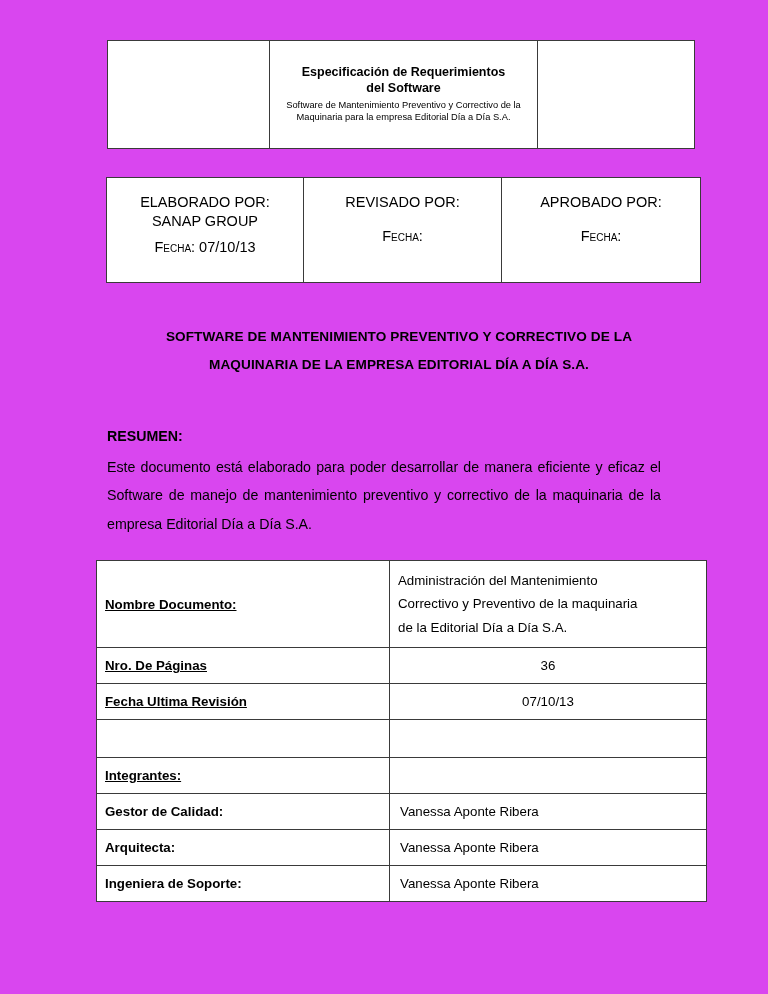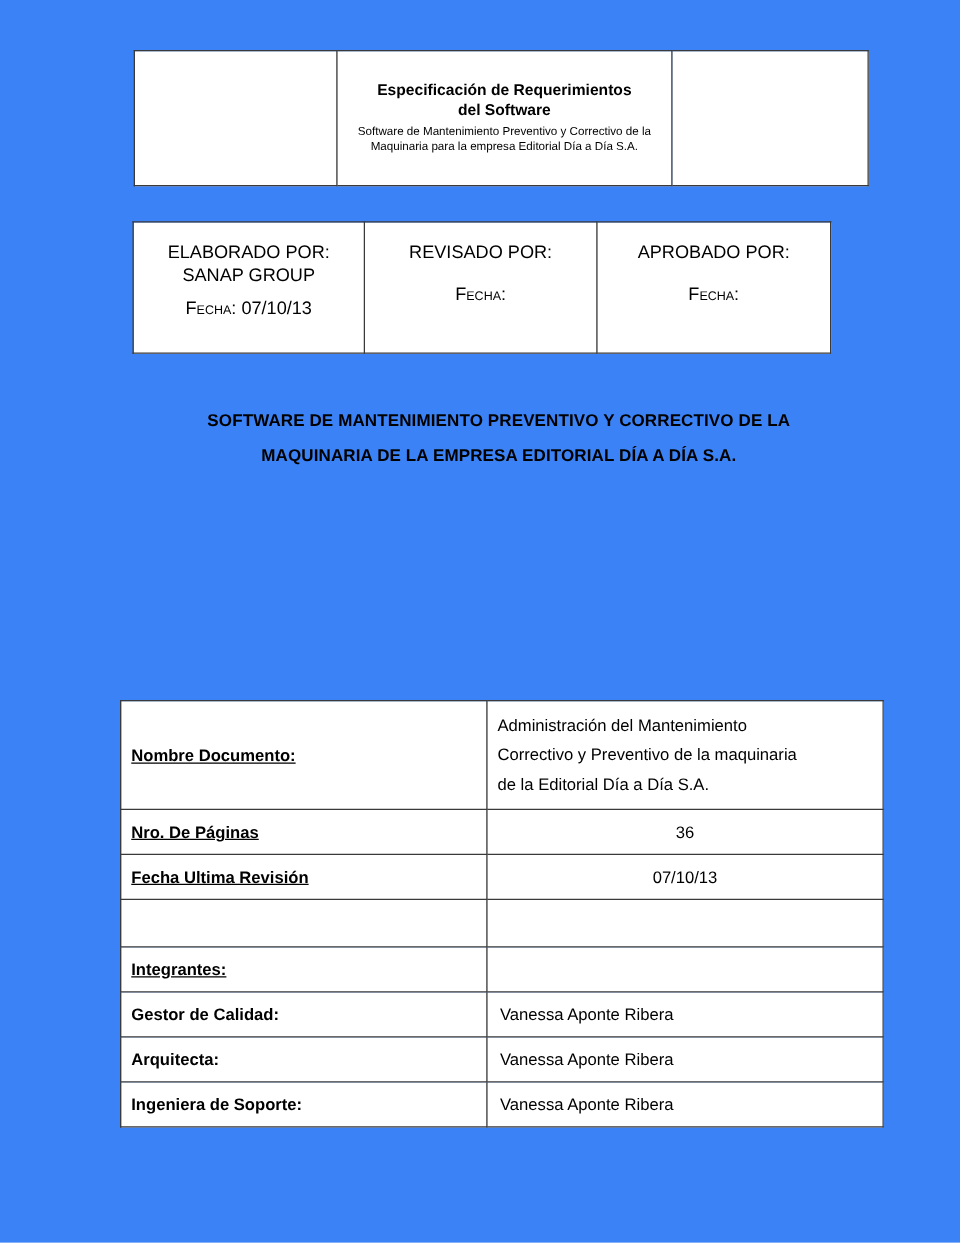--- a/index.html
+++ b/index.html
@@ -14,21 +14,21 @@
     position: relative;
     font-family: "Liberation Sans", sans-serif;
     color: #000000;
     overflow: hidden;
   }
 
   .page {
     position: relative;
     width: 768px;
     height: 994px;
-    background: #3b82f6;
+    background: #d946ef;
   }
 
   
   table {
     border-collapse: collapse;
     table-layout: fixed;
   }
   table td {
     border: 1px solid #3a3a3a;
     vertical-align: middle;
@@ -65,21 +65,21 @@
 
   
   .signoff-table {
     position: absolute;
     left: 106px;
     top: 177px;
     width: 555px;
   }
   .signoff-table td {
     height: 90px;
-    padding: 7px 0;
+    padding: 7px 6px;
     text-align: center;
     vertical-align: top;
   }
   .so-c1 { width: 184px; }
   .so-c2 { width: 185px; }
   .so-c3 { width: 186px; }
 
   .so-role {
     font-size: 14.5px;
     line-height: 1.33;
@@ -193,20 +193,24 @@
         </td>
       </tr>
     </tbody>
   </table>
 
   <div class="main-title">
     <div>SOFTWARE DE MANTENIMIENTO PREVENTIVO Y CORRECTIVO DE LA</div>
     <div>MAQUINARIA DE LA EMPRESA EDITORIAL DÍA A DÍA S.A.</div>
   </div>
 
+  <div class="resumen">
+    <p class="resumen-heading">RESUMEN:</p>
+    <p class="resumen-body">Este documento está elaborado para poder desarrollar de manera eficiente y eficaz el Software de manejo de mantenimiento preventivo y correctivo de la maquinaria de la empresa Editorial Día a Día S.A.</p>
+  </div>
 
   <table class="meta-table">
     <tbody>
       <tr class="row-tall">
         <td class="meta-label u">
           <span>Nombre Documento:</span>
         </td>
         <td class="meta-value meta-multiline">Administración del Mantenimiento<br>Correctivo y Preventivo de la maquinaria<br>de la Editorial Día a Día S.A.</td>
       </tr>
       <tr class="row-normal">

